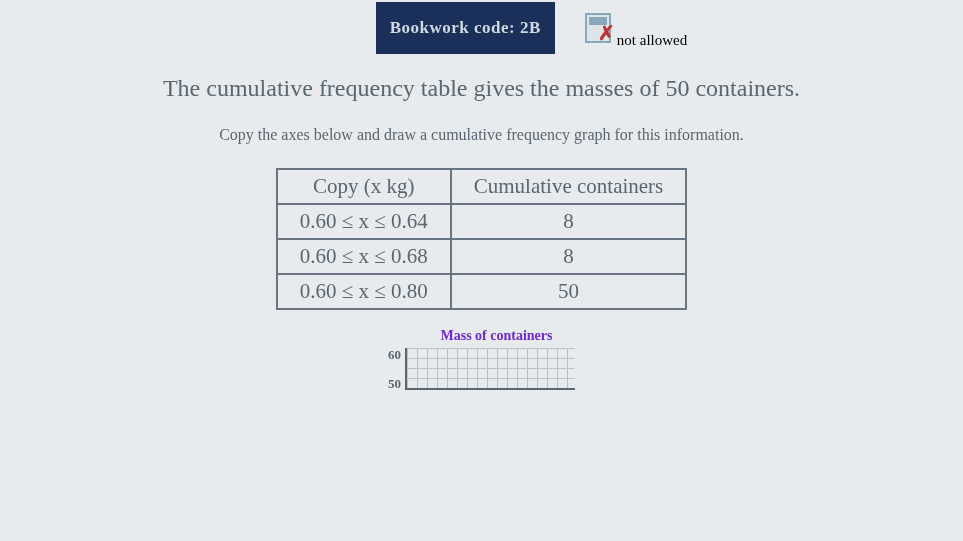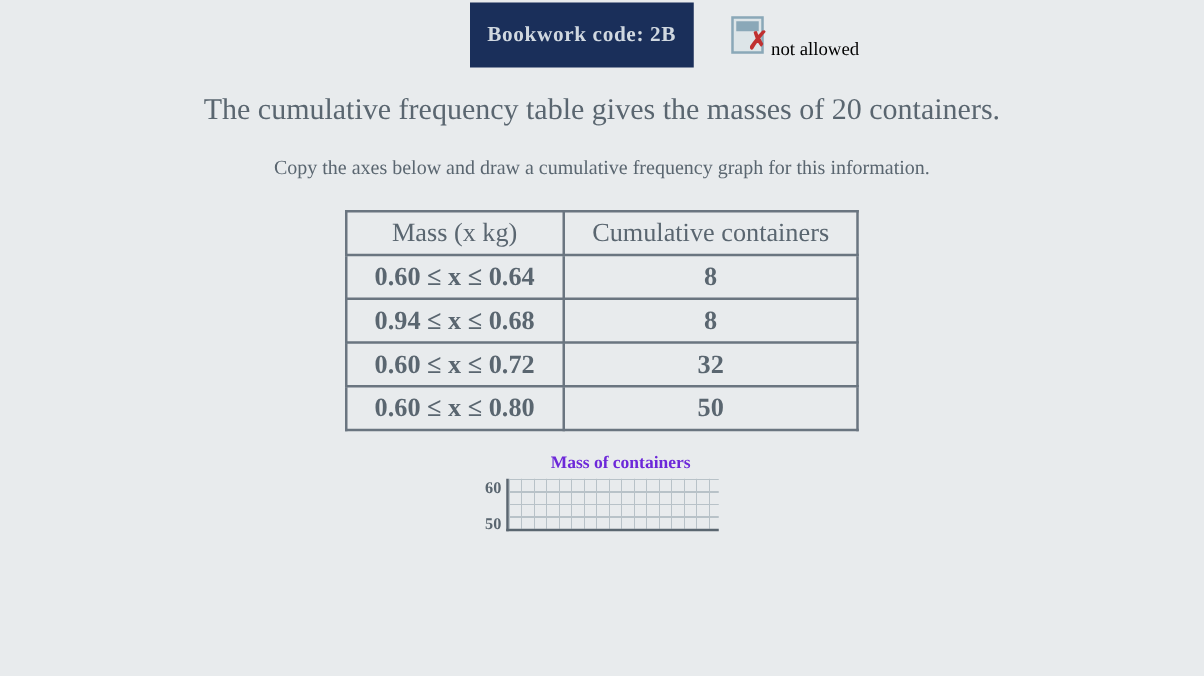--- a/index.html
+++ b/index.html
@@ -89,21 +89,21 @@
     table.cf {
       border-collapse: collapse;
       background: #e8ebed;
     }
     table.cf th, table.cf td {
       border: 2px solid #6a7580;
       padding: 4px 22px;
       font-size: 21px;
       color: #5a6670;
       text-align: center;
-      font-weight: bold;
+      font-weight: normal;
     }
     table.cf th {
       font-weight: normal;
     }
     .mass-cell {
       white-space: nowrap;
     }
     .chart-area {
       display: flex;
       flex-direction: column;
@@ -153,43 +153,39 @@
   <div class="bookwork-badge">Bookwork code: 2B</div>
   <div class="calc-section">
     <div class="calc-icon-box">
       <div class="calc-screen"></div>
       <span class="calc-cross">✗</span>
     </div>
     <span class="calc-text">not allowed</span>
   </div>
 </div>
 
-<p class="intro-text">The cumulative frequency table gives the masses of 20 containers.</p>
+<p class="intro-text">The cumulative frequency table gives the masses of 50 containers.</p>
 <p class="task-text">Copy the axes below and draw a cumulative frequency graph for this information.</p>
 
 <div class="table-wrap">
   <table class="cf">
     <thead>
       <tr>
-        <th>Mass (x kg)</th>
+        <th>Copy (x kg)</th>
         <th>Cumulative containers</th>
       </tr>
     </thead>
     <tbody>
       <tr>
         <td class="mass-cell">0.60 ≤ x ≤ 0.64</td>
         <td>8</td>
       </tr>
       <tr>
-        <td class="mass-cell">0.94 ≤ x ≤ 0.68</td>
+        <td class="mass-cell">0.60 ≤ x ≤ 0.68</td>
         <td>8</td>
-      </tr>
-      <tr>
-        <td class="mass-cell">0.60 ≤ x ≤ 0.72</td>
-        <td>32</td>
       </tr>
       <tr>
         <td class="mass-cell">0.60 ≤ x ≤ 0.80</td>
         <td>50</td>
       </tr>
     </tbody>
   </table>
 </div>
 
 <div class="chart-area">

